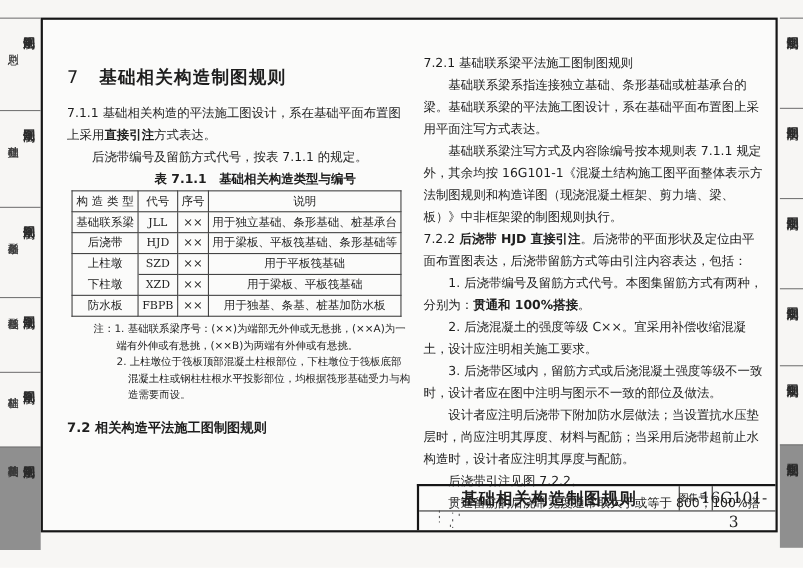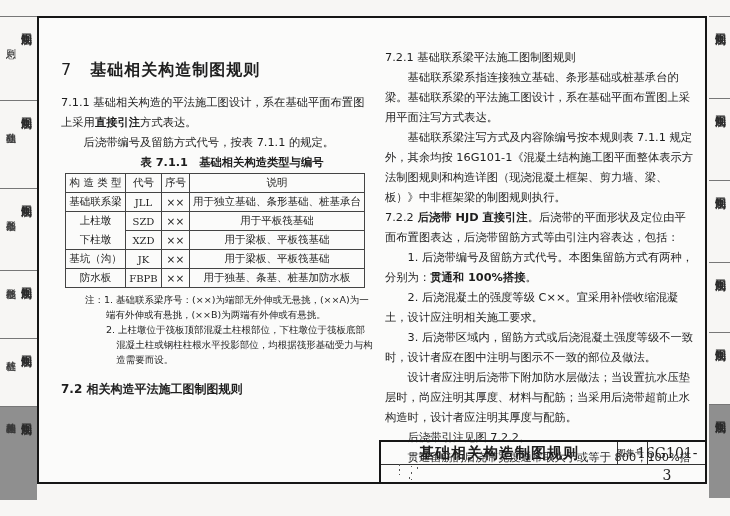--- a/index.html
+++ b/index.html
@@ -158,34 +158,34 @@
         </tr>
       </thead>
       <tbody>
         <tr>
           <td>基础联系梁</td>
           <td class="code">JLL</td>
           <td>××</td>
           <td>用于独立基础、条形基础、桩基承台</td>
         </tr>
         <tr>
+          <td>后浇带</td>
+          <td class="code">HJD</td>
+          <td>××</td>
+          <td>用于梁板、平板筏基础、条形基础等</td>
+        </tr>
+        <tr>
           <td class="noborder-bot">上柱墩</td>
           <td class="code">SZD</td>
           <td>××</td>
           <td>用于平板筏基础</td>
         </tr>
         <tr>
           <td class="noborder-top">下柱墩</td>
           <td class="code">XZD</td>
-          <td>××</td>
-          <td>用于梁板、平板筏基础</td>
-        </tr>
-        <tr>
-          <td>基坑（沟）</td>
-          <td class="code">JK</td>
           <td>××</td>
           <td>用于梁板、平板筏基础</td>
         </tr>
         <tr>
           <td>防水板</td>
           <td class="code">FBPB</td>
           <td>××</td>
           <td>用于独基、条基、桩基加防水板</td>
         </tr>
       </tbody>

